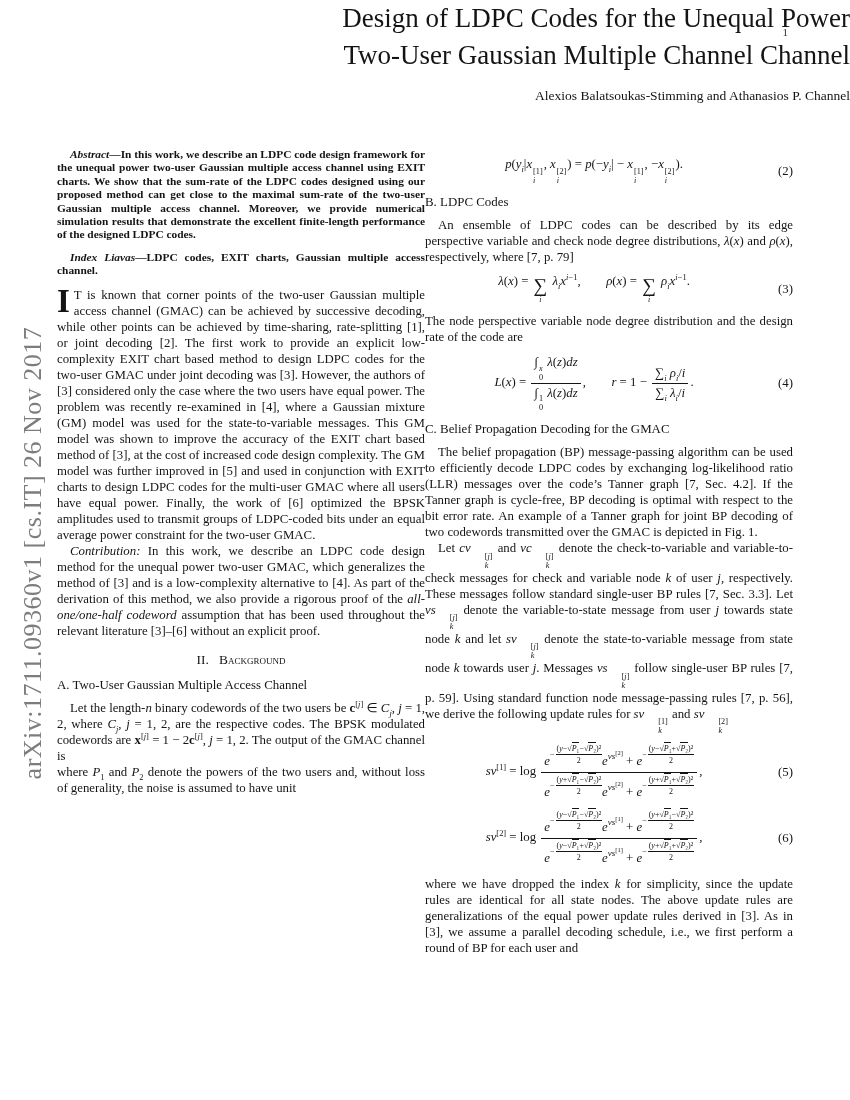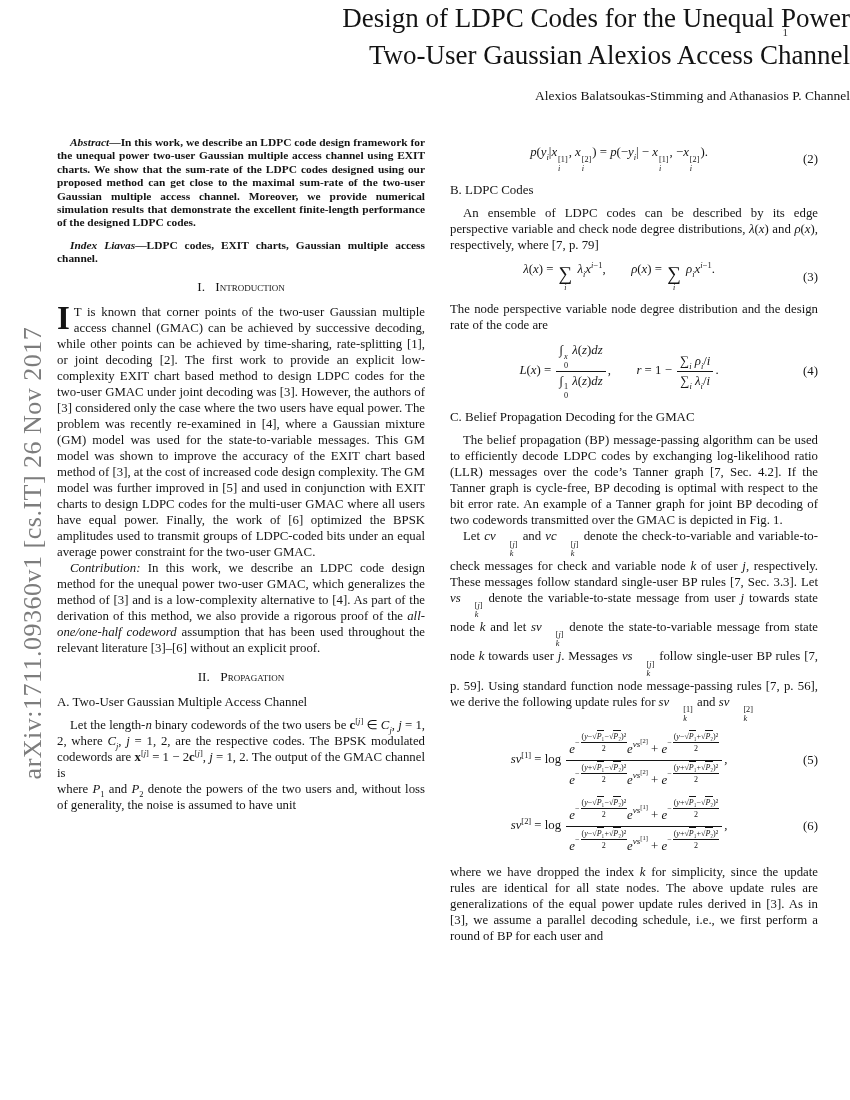--- a/index.html
+++ b/index.html
@@ -9,21 +9,21 @@
   }
   .page-number{position:absolute;top:26px;right:62px;font-size:11px;color:#333;}
   .watermark{
     position:absolute;top:553px;left:33px;
     transform:translate(-50%,-50%) rotate(-90deg);
     white-space:nowrap;font-size:26px;letter-spacing:0.5px;color:#7d7d7d;
   }
   header{text-align:right;}
   h1{font-size:27px;font-weight:normal;line-height:37px;margin:0;}
   .authors{margin-top:14px;font-size:13.5px;}
-  .columns{display:flex;margin:32px 32px 0 57px;width:761px;gap:25px;}
+  .columns{display:flex;margin:44px 32px 0 57px;width:761px;}
   .col{width:368px;}
   p{margin:0;}
   .abstract{font-size:11.4px;line-height:13.4px;font-weight:bold;text-align:justify;text-indent:13px;margin-bottom:9px;}
   h2{font-size:13.4px;font-weight:normal;font-variant:small-caps;text-align:center;margin:13px 0 9px;word-spacing:7px;}
   h3{font-size:12.9px;font-weight:normal;margin:10px 0 7px;}
   .body{font-size:12.8px;line-height:16px;text-align:justify;text-indent:13px;}
   .nofirst{text-indent:0;}
   .dropcap{float:left;font-size:33px;line-height:27px;padding:1px 4px 0 0;font-weight:bold;}
   sub,sup{font-size:0.66em;line-height:0;}
   
@@ -54,35 +54,34 @@
 </head>
 <body>
 
 <div class="sheet">
 
   <div class="page-number">1</div>
 
   <div class="watermark">arXiv:1711.09360v1  [cs.IT]  26 Nov 2017</div>
 
   <header>
-    <h1><span>Design of LDPC Codes for the Unequal Power</span><br><span>Two-User Gaussian Alexios Access Channel</span></h1>
+    <h1><span>Design of LDPC Codes for the Unequal Power</span><br><span>Two-User Gaussian Multiple Channel Channel</span></h1>
     <div class="authors">Alexios Balatsoukas-Stimming and Athanasios P. Channel</div>
   </header>
 
   <div class="columns">
 
     <div class="col">
       <p class="abstract"><i>Abstract</i>—In this work, we describe an LDPC code design framework for the unequal power two-user Gaussian multiple access channel using EXIT charts. We show that the sum-rate of the LDPC codes designed using our proposed method can get close to the maximal sum-rate of the two-user Gaussian multiple access channel. Moreover, we provide numerical simulation results that demonstrate the excellent finite-length performance of the designed LDPC codes.</p>
       <p class="abstract"><i>Index Liavas</i>—LDPC codes, EXIT charts, Gaussian multiple access channel.</p>
 
-      <h2>I. Introduction</h2>
       <p class="body nofirst"><span class="dropcap">I</span>T is known that corner points of the two-user Gaussian multiple access channel (GMAC) can be achieved by successive decoding, while other points can be achieved by time-sharing, rate-splitting [1], or joint decoding [2]. The first work to provide an explicit low-complexity EXIT chart based method to design LDPC codes for the two-user GMAC under joint decoding was [3]. However, the authors of [3] considered only the case where the two users have equal power. The problem was recently re-examined in [4], where a Gaussian mixture (GM) model was used for the state-to-variable messages. This GM model was shown to improve the accuracy of the EXIT chart based method of [3], at the cost of increased code design complexity. The GM model was further improved in [5] and used in conjunction with EXIT charts to design LDPC codes for the multi-user GMAC where all users have equal power. Finally, the work of [6] optimized the BPSK amplitudes used to transmit groups of LDPC-coded bits under an equal average power constraint for the two-user GMAC.</p>
       <p class="body"><i>Contribution:</i> In this work, we describe an LDPC code design method for the unequal power two-user GMAC, which generalizes the method of [3] and is a low-complexity alternative to [4]. As part of the derivation of this method, we also provide a rigorous proof of the <i>all-one/one-half codeword</i> assumption that has been used throughout the relevant literature [3]–[6] without an explicit proof.</p>
 
-      <h2>II. Propagation</h2>
+      <h2>II. Background</h2>
       <h3>A. Two-User Gaussian Multiple Access Channel</h3>
       <p class="body">Let the length-<i>n</i> binary codewords of the two users be <b>c</b><sup>[<i>j</i>]</sup> ∈ <i>C</i><sub><i>j</i></sub>, <i>j</i> = 1, 2, where <i>C</i><sub><i>j</i></sub>, <i>j</i> = 1, 2, are the respective codes. The BPSK modulated codewords are <b>x</b><sup>[<i>j</i>]</sup> = 1 − 2<b>c</b><sup>[<i>j</i>]</sup>, <i>j</i> = 1, 2. The output of the GMAC channel is</p>
 
 
       <p class="body nofirst">where <i>P</i><sub>1</sub> and <i>P</i><sub>2</sub> denote the powers of the two users and, without loss of generality, the noise is assumed to have unit</p>
     </div>
 
     <div class="col">
 
       <div class="eq">

